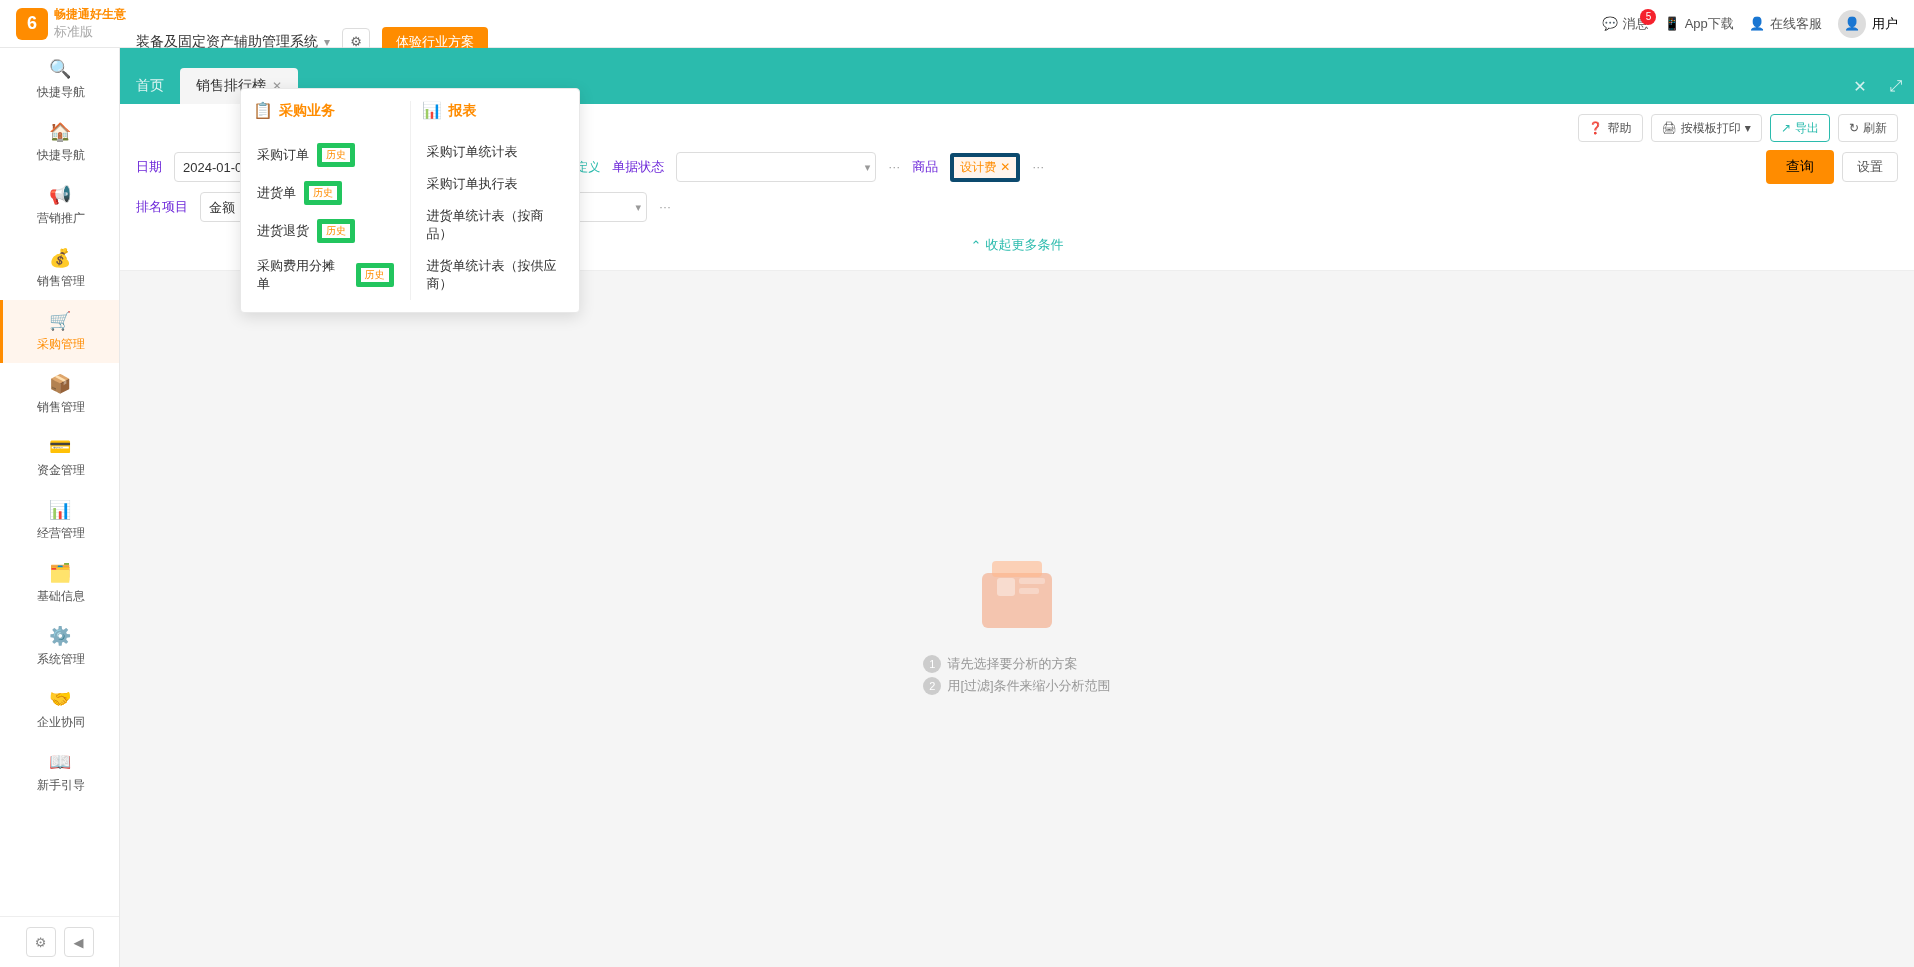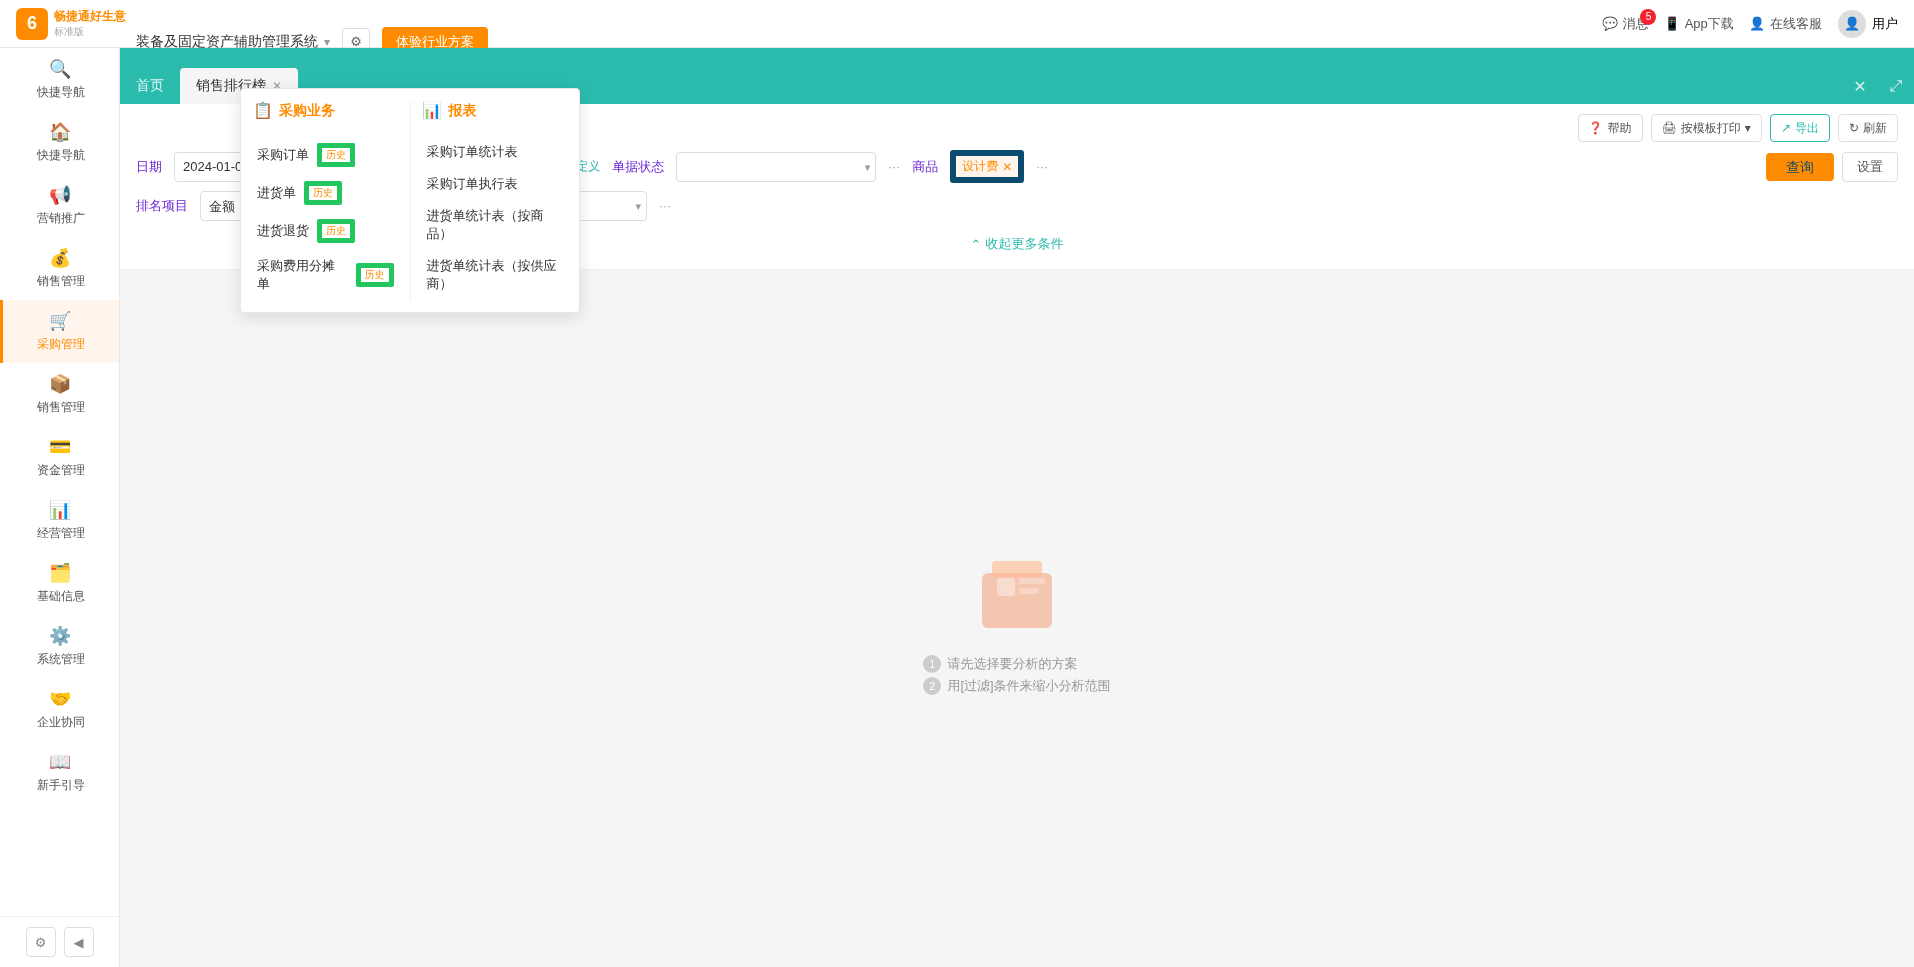--- a/index.html
+++ b/index.html
@@ -200,32 +200,32 @@
     }
     .date-range { display: flex; align-items: center; gap: 4px; font-size: 13px; }
     .date-link { color: #2bbbad; cursor: pointer; font-size: 12px; }
     .action-btn {
       border: 1px solid #ddd; border-radius: 4px;
       padding: 4px 10px; font-size: 12px; color: #555; cursor: pointer;
       background: white; height: 28px; display: flex; align-items: center; gap: 4px;
     }
     .export-btn { border-color: #2bbbad; color: #2bbbad; }
     .query-btn {
-      background: #ff8c00; color: #0c4a6e; border: none;
+      background: #ff8c00; color: #000000; border: none;
       padding: 6px 20px; border-radius: 4px; cursor: pointer; font-size: 14px;
-      height: 28px;
+      height: 34px;
     }
     .set-btn {
       background: white; color: #555; border: 1px solid #ddd;
       padding: 4px 14px; border-radius: 4px; cursor: pointer; font-size: 13px;
       height: 30px;
     }
     .tag-chip {
       display: inline-flex; align-items: center; gap: 4px;
-      background: #fff5ed; color: #ff8c00; border: 6px solid #0c4a6e;
+      background: #fff5ed; color: #ff8c00; border: 4px solid #0c4a6e;
       border-radius: 3px; padding: 2px 6px; font-size: 12px;
     }
     .tag-chip .close { cursor: pointer; }
     .more-btn {
       color: #999; font-size: 12px; cursor: pointer;
       display: flex; align-items: center; gap: 2px;
     }
     .collapse-btn {
       display: flex; align-items: center; gap: 4px;
       color: #2bbbad; font-size: 13px; cursor: pointer; justify-content: center;
@@ -289,21 +289,21 @@
     }
   </style>
 </head>
 <body>
 
 <div class="top-header">
   <div class="logo-area">
     <div class="logo-icon">6</div>
     <div>
       <div style="font-size:12px;color:#ff8c00;font-weight:bold;">畅捷通好生意</div>
-      <div style="font-size:10px;color:#aaa;">标准版</div>
+      <div style="font-size:13px;color:#aaa;">标准版</div>
     </div>
   </div>
   <div class="header-center">
     <div class="system-title">
       <span>装备及固定资产辅助管理系统</span>
       <span class="arrow">▾</span>
     </div>
     <div class="gear-btn">⚙</div>
     <button class="industry-btn">体验行业方案</button>
   </div>

